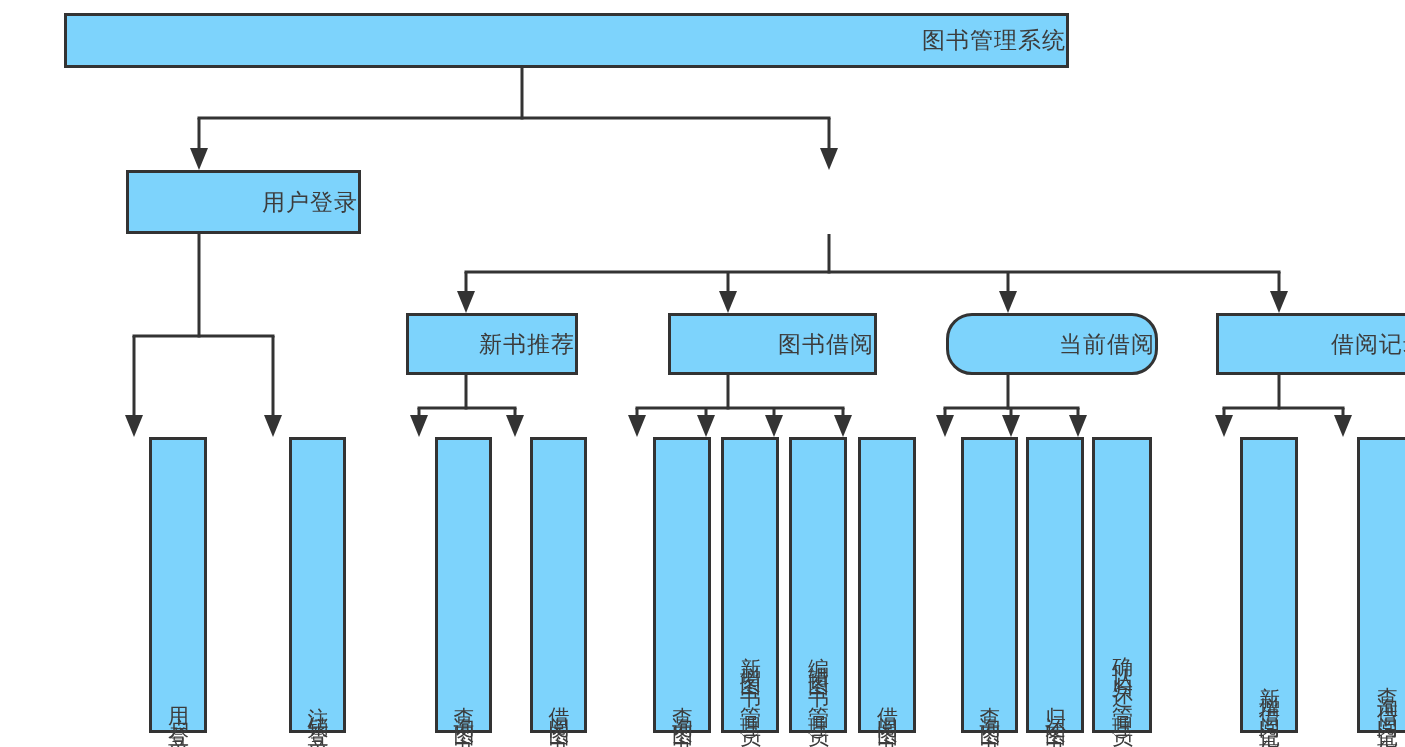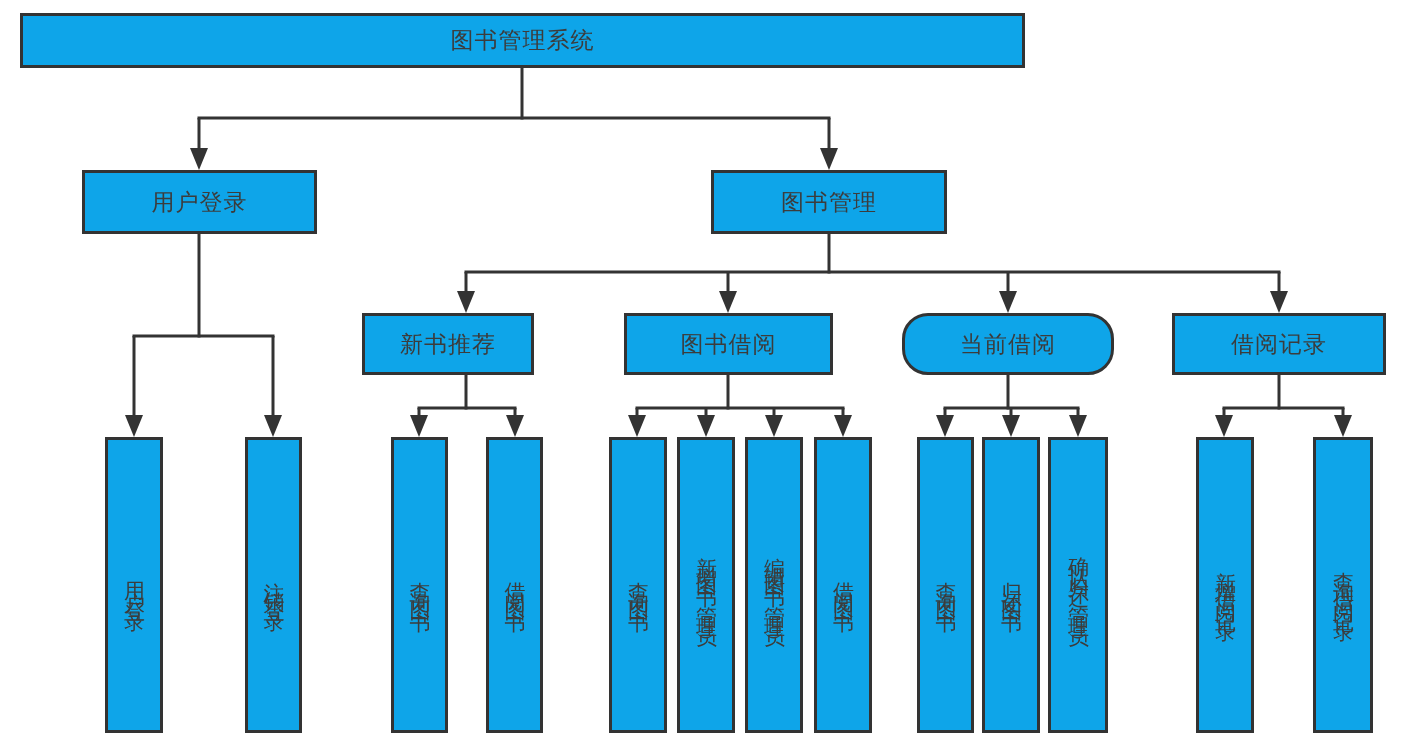--- a/index.html
+++ b/index.html
@@ -16,26 +16,27 @@
     overflow: hidden;
   }
   #connectors {
     position: absolute;
     left: 0;
     top: 0;
   }
   .node {
     position: absolute;
     box-sizing: border-box;
-    background: #0ea5e9;
+    background: #7dd3fc;
     border: 3px solid #333333;
     display: flex;
     align-items: center;
-    justify-content: center;
+    justify-content: flex-end;
     color: #3c3c3c;
+    margin-left: 44px;
   }
   .hbox {
     font-size: 23px;
     letter-spacing: 1px;
   }
   .vbox {
     writing-mode: vertical-rl;
     text-orientation: mixed;
     font-size: 21px;
     letter-spacing: 10px;
@@ -129,23 +130,20 @@
       <polygon points="1334,415 1352,415 1343,437"></polygon>
   </svg>
 
   <div class="node hbox" style="left:20px; top:13px; width:1005px; height:55px;">
     <span>图书管理系统</span>
   </div>
 
   <div class="node hbox" style="left:82px; top:170px; width:235px; height:64px;">
     <span>用户登录</span>
   </div>
-  <div class="node hbox" style="left:711px; top:170px; width:236px; height:64px;">
-    <span>图书管理</span>
-  </div>
 
   <div class="node hbox" style="left:362px; top:313px; width:172px; height:62px;">
     <span>新书推荐</span>
   </div>
   <div class="node hbox" style="left:624px; top:313px; width:209px; height:62px;">
     <span>图书借阅</span>
   </div>
   <div class="node hbox" style="left:902px; top:313px; width:212px; height:62px;border-radius:26px;">
     <span>当前借阅</span>
   </div>

